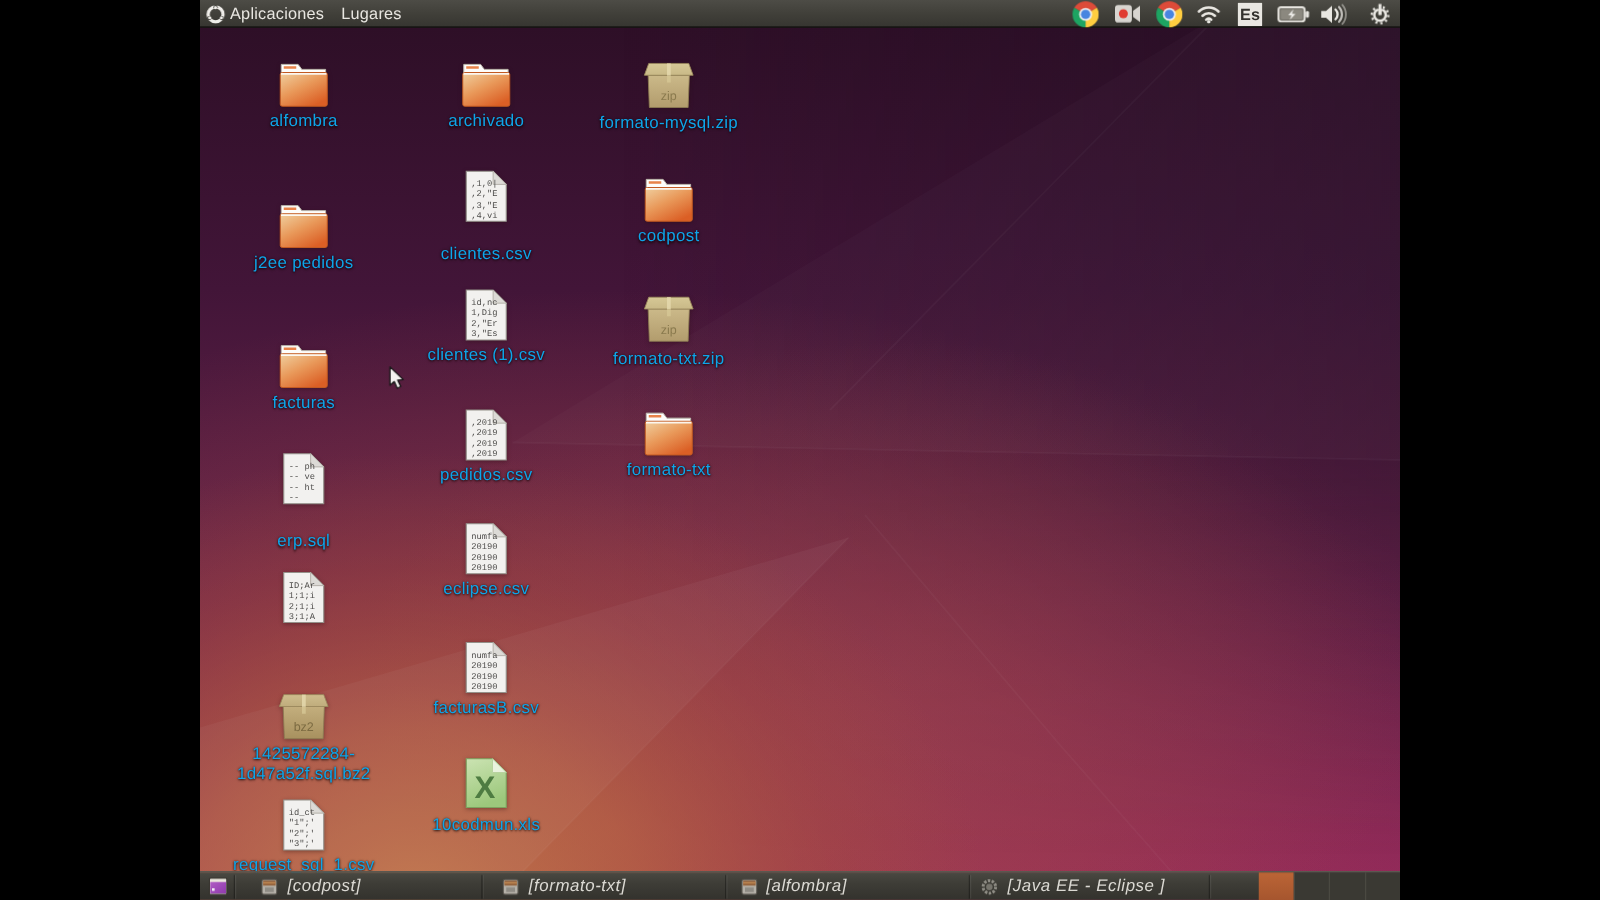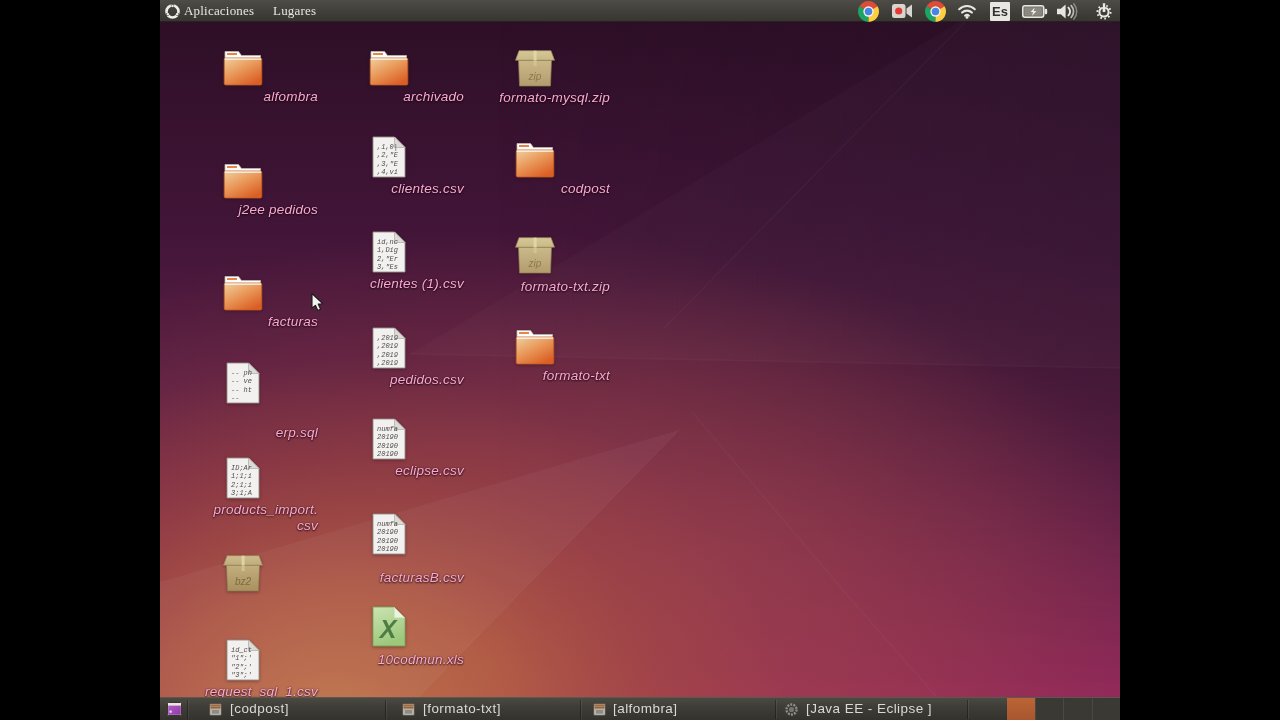--- a/index.html
+++ b/index.html
@@ -6,35 +6,35 @@
 body{width:1280px;height:720px;background:#000;overflow:hidden;
   font-family:"Liberation Sans",sans-serif;-webkit-font-smoothing:antialiased;}
 *{-webkit-font-smoothing:antialiased;}
 #content{position:absolute;left:160px;top:0;width:960px;height:720px;overflow:hidden;}
 #wall{position:absolute;left:0;top:22px;width:960px;height:698px;}
 
 #panel{position:absolute;left:0;top:0;width:960px;height:22px;
   background:linear-gradient(to bottom,#4d4c46 0%,#403f39 55%,#373631 100%);
   border-bottom:1px solid #24231f;box-sizing:border-box;}
 .ptxt{position:absolute;transform:translateZ(0);top:0;height:22px;line-height:22px;color:#e8e6e1;
-  font-size:13px;letter-spacing:.2px;font-family:Liberation Serif, serif;}
+  font-size:13px;letter-spacing:.2px;}
 .pi{position:absolute;top:0;transform:translateZ(0);}
 
 #tbar{position:absolute;left:0;top:697px;width:1084px;height:23px;
   background:linear-gradient(to bottom,#4a4942 0%,#3e3d37 40%,#33322d 100%);
-  border-top:1px solid #5a5850;box-sizing:border-box;}
+  border-top:1px solid #5a5850;box-sizing:border-box;font-style:italic;}
 .tsep{position:absolute;top:2px;height:19px;width:1px;background:rgba(0,0,0,0.32);
   box-shadow:1px 0 0 rgba(255,255,255,0.07);}
 .ttxt{position:absolute;transform:translateZ(0);top:0;height:22px;line-height:22px;color:#dbd9d3;
   font-size:13.5px;letter-spacing:.45px;}
 .ticon{position:absolute;}
 
-.di{position:absolute;width:150px;text-align:right;font-style:italic;}
+.di{position:absolute;width:150px;text-align:center;}
 .di svg{display:block;margin:0 auto;filter:drop-shadow(0 1.5px 1.5px rgba(40,10,15,0.4));}
-.dl{margin-top:4px;transform:translateZ(0);font-size:13.5px;line-height:16px;color:#f9a8d4;
+.dl{margin-top:4px;transform:translateZ(0);font-size:13.5px;line-height:16px;color:#0ea5e9;
   letter-spacing:.25px;
   text-shadow:0 1px 2px rgba(20,5,5,0.85),0 0 2px rgba(30,8,8,0.6);}
 </style>
 </head>
 <body>
 <div id="content">
   <svg id="wall" viewBox="0 0 960 698" preserveAspectRatio="none">
     <defs>
       <linearGradient id="wbase" x1="0" y1="0" x2="0" y2="1">
         <stop offset="0" stop-color="#2e0f27"></stop>
@@ -141,38 +141,38 @@
       </div>
 <div class="di" style="left:8px;top:457px">
         <svg width="34" height="42" viewBox="0 0 34 42">
           <path d="M1,1 L22.5,1 L33,11.5 L33,41 L1,41 Z" fill="#f2f1ef" stroke="#94918a" stroke-width="0.9"></path>
           <path d="M22.5,1 L22.5,11.5 L33,11.5 Z" fill="#dcdad6" stroke="#b4b1aa" stroke-width="0.8"></path>
           <text x="5" y="13" font-family="Liberation Mono" font-size="7" fill="#4d4c4a">ID;Ar</text>
           <text x="5" y="21" font-family="Liberation Mono" font-size="7" fill="#4d4c4a">1;1;i</text>
           <text x="5" y="30" font-family="Liberation Mono" font-size="7" fill="#4d4c4a">2;1;i</text>
           <text x="5" y="38" font-family="Liberation Mono" font-size="7" fill="#4d4c4a">3;1;A</text>
         </svg>
-        <div class="dl" style="margin-top:3px">products_import.<br>csv</div>
       </div>
 <div class="di" style="left:8px;top:555px">
         <svg width="42" height="37" viewBox="0 0 42 37">
           <linearGradient id="blz1" x1="0" y1="0" x2="0" y2="1">
             <stop offset="0" stop-color="#cfbd8d"></stop>
             <stop offset="1" stop-color="#bfac7c"></stop>
           </linearGradient>
           <linearGradient id="bbz1" x1="0" y1="0" x2="0" y2="1">
             <stop offset="0" stop-color="#c3ae7d"></stop>
             <stop offset="1" stop-color="#a8915f"></stop>
           </linearGradient>
           <path d="M4.5,10.2 L37.5,10.2 L36.5,36 L5.5,36 Z" fill="url(#bbz1)" stroke="#8d7c54" stroke-width="0.7"></path>
           <path d="M5,0.7 L37,0.7 L40.5,10.2 L1.5,10.2 Z" fill="url(#blz1)" stroke="#9b8a5e" stroke-width="0.7"></path>
           <rect x="19.6" y="0.7" width="3" height="9.8" fill="#e4d8ad" opacity="0.85"></rect>
           <rect x="19.6" y="10.5" width="3" height="5.5" fill="#d6c795" opacity="0.8"></rect>
           <text x="21" y="30" text-anchor="middle" font-size="10" fill="#7c6b42" font-family="Liberation Sans">bz2</text>
         </svg>
+        <div class="dl" style="margin-top:3px">1425572284-<br>1d47a52f.sql.bz2</div>
       </div>
 <div class="di" style="left:8px;top:639px">
         <svg width="34" height="42" viewBox="0 0 34 42">
           <path d="M1,1 L22.5,1 L33,11.5 L33,41 L1,41 Z" fill="#f2f1ef" stroke="#94918a" stroke-width="0.9"></path>
           <path d="M22.5,1 L22.5,11.5 L33,11.5 Z" fill="#dcdad6" stroke="#b4b1aa" stroke-width="0.8"></path>
           <text x="5" y="13" font-family="Liberation Mono" font-size="7" fill="#4d4c4a">id_ct</text>
           <text x="5" y="21" font-family="Liberation Mono" font-size="7" fill="#4d4c4a">"1";'</text>
           <text x="5" y="30" font-family="Liberation Mono" font-size="7" fill="#4d4c4a">"2";'</text>
           <text x="5" y="38" font-family="Liberation Mono" font-size="7" fill="#4d4c4a">"3";'</text>
         </svg>
@@ -194,21 +194,21 @@
       </div>
 <div class="di" style="left:154px;top:136px">
         <svg width="34" height="42" viewBox="0 0 34 42">
           <path d="M1,1 L22.5,1 L33,11.5 L33,41 L1,41 Z" fill="#f2f1ef" stroke="#94918a" stroke-width="0.9"></path>
           <path d="M22.5,1 L22.5,11.5 L33,11.5 Z" fill="#dcdad6" stroke="#b4b1aa" stroke-width="0.8"></path>
           <text x="5" y="13" font-family="Liberation Mono" font-size="7" fill="#4d4c4a">,1,0|</text>
           <text x="5" y="21" font-family="Liberation Mono" font-size="7" fill="#4d4c4a">,2,"E</text>
           <text x="5" y="30" font-family="Liberation Mono" font-size="7" fill="#4d4c4a">,3,"E</text>
           <text x="5" y="38" font-family="Liberation Mono" font-size="7" fill="#4d4c4a">,4,vi</text>
         </svg>
-        <div class="dl" style="margin-top:3px">clientes.csv</div>
+        <div class="dl" style="margin-top:17px">clientes.csv</div>
       </div>
 <div class="di" style="left:154px;top:231px">
         <svg width="34" height="42" viewBox="0 0 34 42">
           <path d="M1,1 L22.5,1 L33,11.5 L33,41 L1,41 Z" fill="#f2f1ef" stroke="#94918a" stroke-width="0.9"></path>
           <path d="M22.5,1 L22.5,11.5 L33,11.5 Z" fill="#dcdad6" stroke="#b4b1aa" stroke-width="0.8"></path>
           <text x="5" y="13" font-family="Liberation Mono" font-size="7" fill="#4d4c4a">id,nc</text>
           <text x="5" y="21" font-family="Liberation Mono" font-size="7" fill="#4d4c4a">1,Dig</text>
           <text x="5" y="30" font-family="Liberation Mono" font-size="7" fill="#4d4c4a">2,"Er</text>
           <text x="5" y="38" font-family="Liberation Mono" font-size="7" fill="#4d4c4a">3,"Es</text>
         </svg>
@@ -238,21 +238,21 @@
       </div>
 <div class="di" style="left:154px;top:513px">
         <svg width="34" height="42" viewBox="0 0 34 42">
           <path d="M1,1 L22.5,1 L33,11.5 L33,41 L1,41 Z" fill="#f2f1ef" stroke="#94918a" stroke-width="0.9"></path>
           <path d="M22.5,1 L22.5,11.5 L33,11.5 Z" fill="#dcdad6" stroke="#b4b1aa" stroke-width="0.8"></path>
           <text x="5" y="13" font-family="Liberation Mono" font-size="7" fill="#4d4c4a">numfa</text>
           <text x="5" y="21" font-family="Liberation Mono" font-size="7" fill="#4d4c4a">20190</text>
           <text x="5" y="30" font-family="Liberation Mono" font-size="7" fill="#4d4c4a">20190</text>
           <text x="5" y="38" font-family="Liberation Mono" font-size="7" fill="#4d4c4a">20190</text>
         </svg>
-        <div class="dl" style="margin-top:15px">facturasB.csv</div>
+        <div class="dl" style="margin-top:3px">facturasB.csv</div>
       </div>
 <div class="di" style="left:154px;top:606px">
         <svg width="34" height="41" viewBox="0 0 34 41">
 <linearGradient id="xg" x1="0" y1="0" x2="0.3" y2="1">
 <stop offset="0" stop-color="#cbe3b2"></stop>
             <stop offset="1" stop-color="#9cc87c"></stop>
           </linearGradient>
 <path d="M1,1 L22,1 L33,12 L33,40 L1,40 Z" fill="url(#xg)" stroke="#7da35f" stroke-width="0.9"></path>
 <path d="M22,1 L22,12 L33,12 Z" fill="#eaf3de" stroke="#b8d3a0" stroke-width="0.8"></path>
 <text x="16" y="32" text-anchor="middle" font-size="25" font-weight="bold" fill="#4e7c42" font-family="Liberation Sans">X</text>

